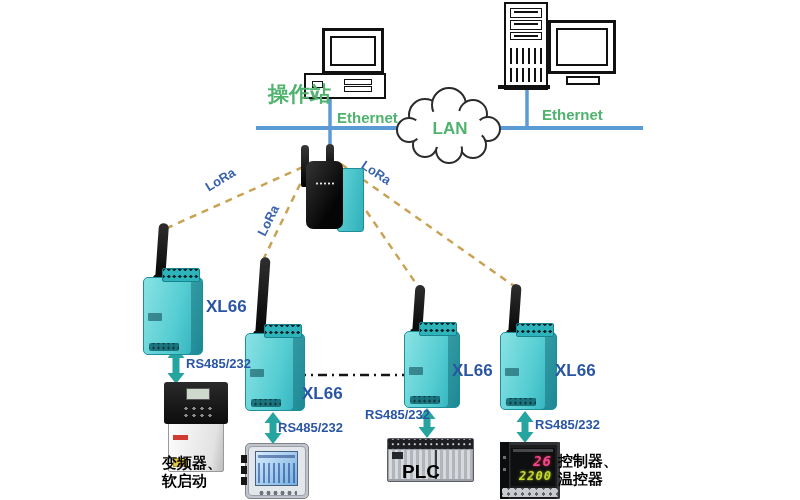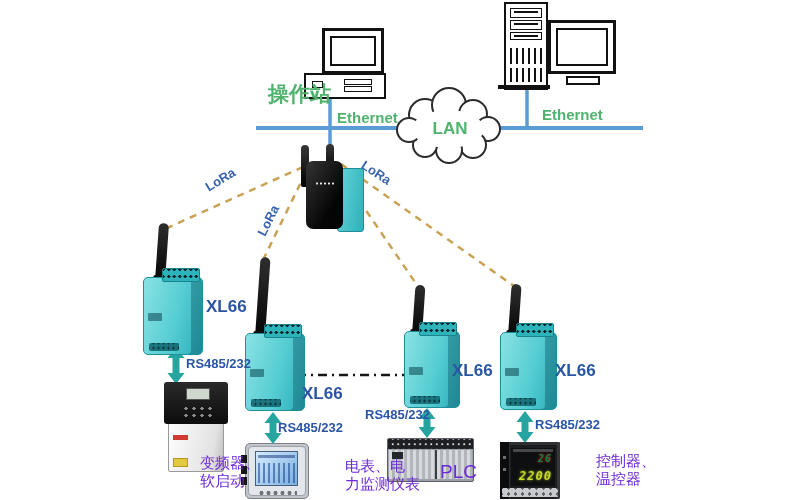--- a/index.html
+++ b/index.html
@@ -5,21 +5,21 @@
   html,body{margin:0;padding:0;background:#ffffff;}
   #canvas{position:relative;width:800px;height:500px;background:#ffffff;overflow:hidden;
           font-family:"Liberation Sans","DejaVu Sans",sans-serif;}
   #wires{position:absolute;left:0;top:0;pointer-events:none;}
 
   
   .green-label{position:absolute;color:#4fb36e;font-weight:bold;}
   .blue-label{position:absolute;color:#2a55a4;font-weight:bold;}
   .lora-label{position:absolute;color:#3a63ae;font-weight:bold;font-size:13px;}
   .rs-label{position:absolute;color:#2a55a4;font-weight:600;font-size:13px;}
-  .dev-label{position:absolute;color:#6d28d9;font-weight:normal;font-size:15px;line-height:18px;margin-left:38px;}
+  .dev-label{position:absolute;color:#000000;font-weight:bold;font-size:15px;line-height:18px;}
   .dev-label span{display:block;}
 
   
   .pc{position:absolute;left:300px;top:26px;width:92px;height:76px;}
   .crt{position:absolute;border:3px solid #111;background:#fff;}
   .crt .screen{position:absolute;left:5px;top:5px;right:5px;bottom:5px;border:2px solid #111;background:#fff;}
   .pc-case{position:absolute;left:4px;top:47px;width:78px;height:22px;border:2.5px solid #111;background:#fff;}
   .pc-slot{position:absolute;right:12px;width:26px;height:4px;border:1.5px solid #111;}
   .pc-btn{position:absolute;left:6px;top:6px;width:9px;height:5px;border:1.5px solid #111;}
 
@@ -93,21 +93,21 @@
 
   
   .tctl{position:absolute;left:500px;top:442px;width:60px;height:57px;}
   .tctl .box{position:absolute;inset:0;background:#1c1d1f;border-radius:2px;
        box-shadow:inset -3px 0 0 #36373a, inset 0 3px 0 #303134;}
   .tctl .side{position:absolute;left:0;top:0;bottom:0;width:9px;background:#0b0c0d;border-right:1px solid #2e2f31;}
   .tctl .side::before{content:"";position:absolute;left:3px;top:14px;width:3px;height:3px;background:#6f6f6f;box-shadow:0 12px 0 #6f6f6f;}
   .tctl .face{position:absolute;left:11px;top:6px;right:5px;bottom:13px;background:#0e0f11;}
   .tctl .hdr{position:absolute;left:2px;top:1px;right:2px;height:3px;background:rgba(180,180,180,.35);}
   .seg{position:absolute;right:3px;font-family:"DejaVu Sans Mono",monospace;font-weight:bold;font-style:italic;letter-spacing:1px;}
-  .seg.pv{top:5px;color:#15803d;font-size:10px;text-shadow:0 0 3px rgba(255,40,40,.8);}
+  .seg.pv{top:5px;color:#ec4899;font-size:14px;text-shadow:0 0 3px rgba(255,40,40,.8);}
   .seg.sv{top:21px;color:#c6d92e;font-size:12px;text-shadow:0 0 3px rgba(190,220,40,.8);}
   .tctl .strip{position:absolute;left:2px;right:2px;bottom:2px;height:9px;background:#c8cace;border-radius:1px;
        background-image:radial-gradient(circle,#5e6167 1.5px,transparent 1.6px);background-size:7px 6px;background-position:3px 3px;}
 </style>
 </head>
 <body>
 
 <div id="canvas">
 
   <svg id="wires" width="800" height="500" viewBox="0 0 800 500">
@@ -275,24 +275,20 @@
       <div class="seg pv">26</div>
       <div class="seg sv">2200</div>
     </div>
     <div class="strip"></div>
   </div>
 
   <div class="dev-label" style="left:162px;top:454px;">
     <span>变频器、</span>
     <span>软启动</span>
   </div>
-  <div class="dev-label" style="left:307px;top:457px;">
-    <span>电表、电</span>
-    <span>力监测仪表</span>
-  </div>
   <div class="dev-label" style="left:402px;top:463px;font-size:19px;text-align:right;">
     <span>PLC</span>
   </div>
   <div class="dev-label" style="left:558px;top:452px;">
     <span>控制器、</span>
     <span>温控器</span>
   </div>
 
 </div>
 

